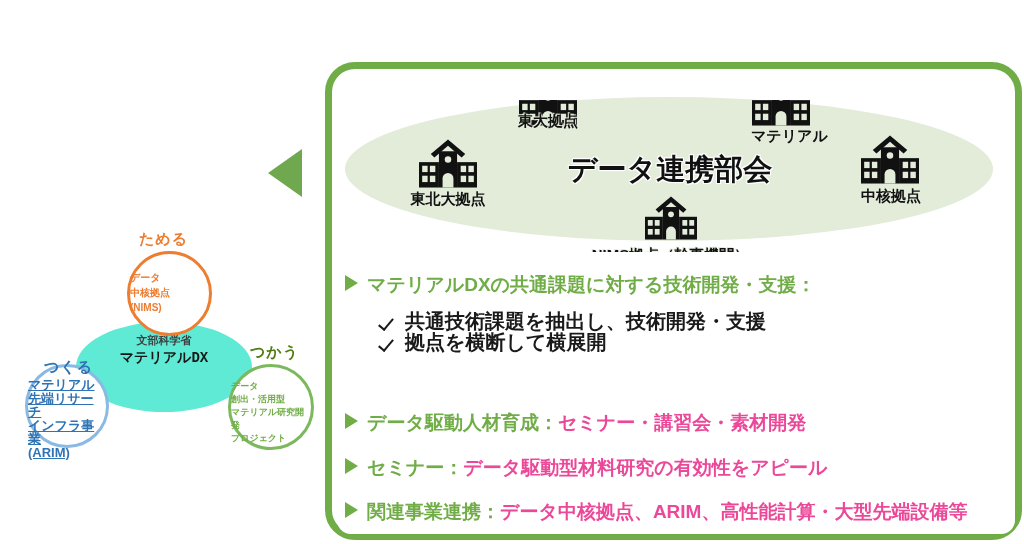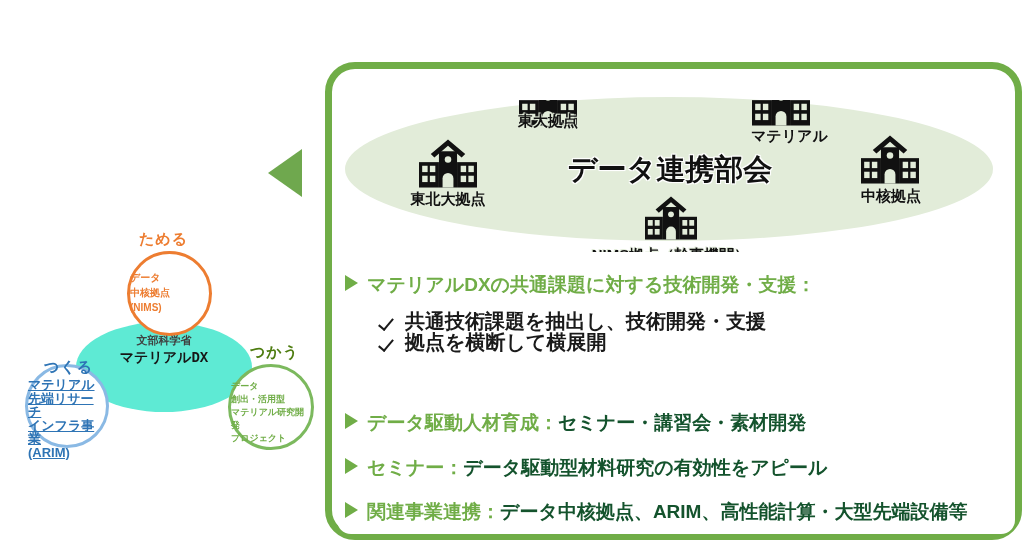--- a/index.html
+++ b/index.html
@@ -33,21 +33,21 @@
              z-index:1;text-shadow:1px 1px 0 #fff,-1px -1px 0 #fff,1px -1px 0 #fff,-1px 1px 0 #fff,0 0 3px #fff;}
   .site-label{font-size:15px;font-weight:bold;color:#111;text-align:center;z-index:1;
               text-shadow:1px 1px 0 #e2ecd9,-1px -1px 0 #e2ecd9,0 0 2px #fff;white-space:nowrap;}
   .bclip{overflow:hidden;z-index:1;}
   .bclip svg{display:block;margin-top:-25px;}
   
   .content-box{left:337px;top:252px;width:678px;height:282px;background:#fff;border-radius:14px;z-index:2;}
   .row{position:absolute;white-space:nowrap;}
   .h-row{font-size:19px;font-weight:bold;}
   .h-green{color:#70ad47;}
-  .h-black{color:#14532d;}
+  .h-black{color:#ec4899;}
   .tri{display:inline-block;width:0;height:0;border-top:8px solid transparent;border-bottom:8px solid transparent;
        border-left:13px solid #70ad47;margin-right:9px;}
   .c-row{font-size:20px;font-weight:bold;color:#1a1a1a;}
   .chk{display:inline-block;width:13px;height:6px;border-left:2.5px solid #1a1a1a;border-bottom:2.5px solid #1a1a1a;
        transform:rotate(-50deg) translateY(-2px);margin-right:10px;}
 </style>
 </head>
 <body>
 
 <svg width="0" height="0" style="position:absolute">

